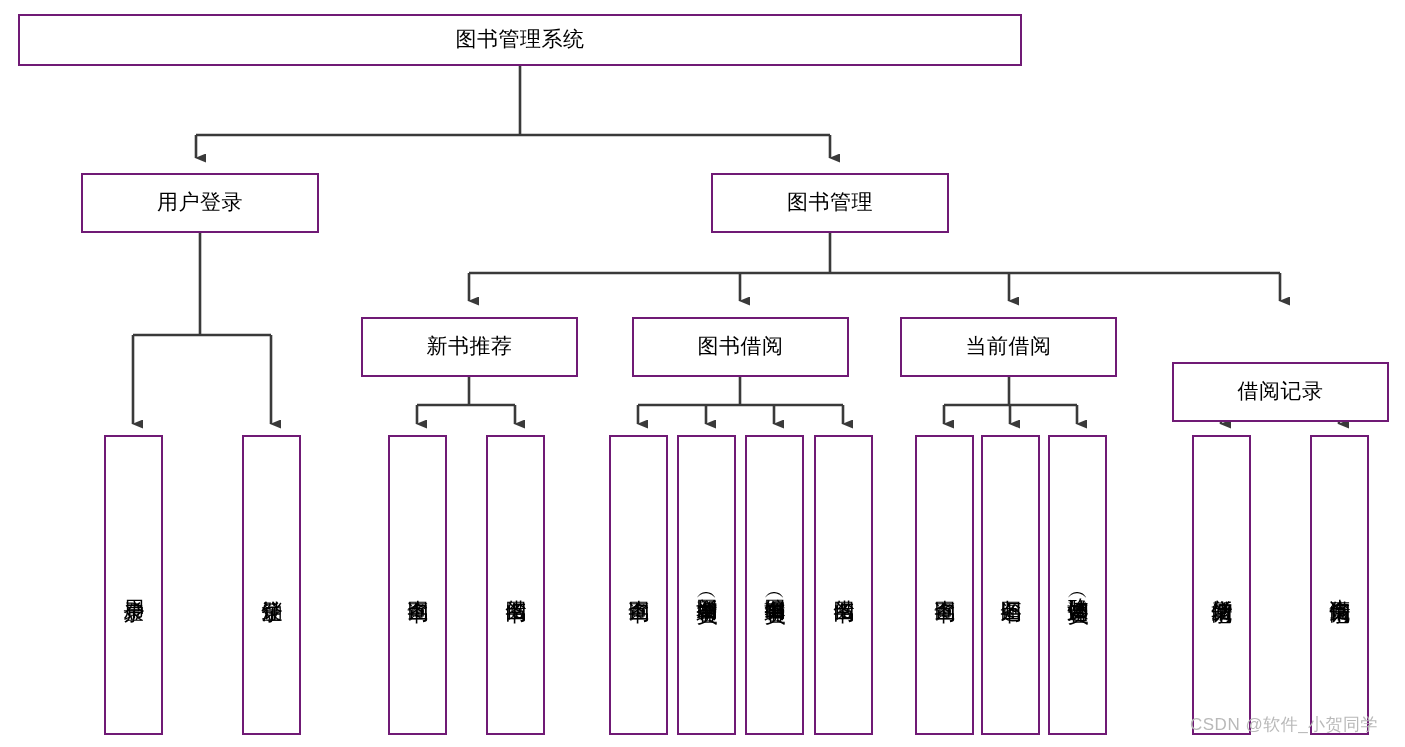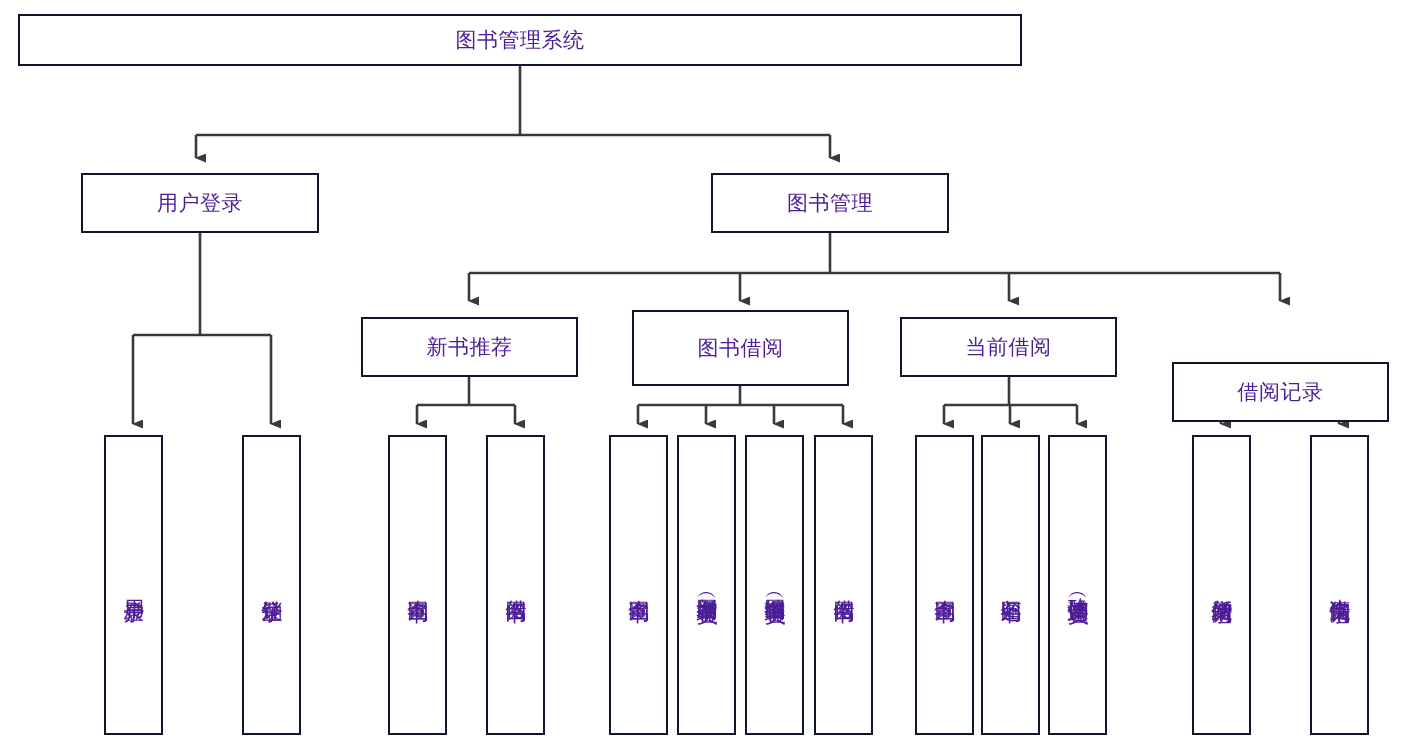--- a/index.html
+++ b/index.html
@@ -22,25 +22,26 @@
     left: 0;
     top: 0;
     width: 1405px;
     height: 747px;
     pointer-events: none;
   }
   .node {
     position: absolute;
     box-sizing: border-box;
     background: #ffffff;
-    border: 2px solid #0f172a;
+    border: 2px solid #701a75;
     display: flex;
     align-items: center;
     justify-content: center;
-    color: #4c1d95;
+    color: #000000;
+    font-family: Liberation Serif, serif;
   }
   .node.horiz .label {
     font-size: 21px;
     line-height: 1.1;
     letter-spacing: 0.5px;
     white-space: nowrap;
   }
   .node.vert {
     align-items: center;
     justify-content: center;
@@ -123,21 +124,21 @@
   <div class="node horiz" style="left:81px; top:173px; width:238px; height:60px;">
     <span class="label">用户登录</span>
   </div>
   <div class="node horiz" style="left:711px; top:173px; width:238px; height:60px;">
     <span class="label">图书管理</span>
   </div>
 
   <div class="node horiz" style="left:361px; top:317px; width:217px; height:60px;">
     <span class="label">新书推荐</span>
   </div>
-  <div class="node horiz" style="left:632px; top:310px; width:217px; height:76px;">
+  <div class="node horiz" style="left:632px; top:317px; width:217px; height:60px;">
     <span class="label">图书借阅</span>
   </div>
   <div class="node horiz" style="left:900px; top:317px; width:217px; height:60px;text-align:center;">
     <span class="label">当前借阅</span>
   </div>
   <div class="node horiz" style="left:1172px; top:317px; width:217px; height:60px;margin-top:45px;">
     <span class="label">借阅记录</span>
   </div>
 
   <div class="node vert" style="left:104px; top:435px; width:59px; height:300px;">
@@ -177,14 +178,15 @@
     <span class="label">确认归还（管理员）</span>
   </div>
 
   <div class="node vert" style="left:1192px; top:435px; width:59px; height:300px;">
     <span class="label">新增借阅记录</span>
   </div>
   <div class="node vert" style="left:1310px; top:435px; width:59px; height:300px;">
     <span class="label">查询借阅记录</span>
   </div>
 
+  <div class="watermark" style="left:1190px; top:713px;">CSDN @软件_小贺同学</div>
 
 </div>
 
 </body></html>

